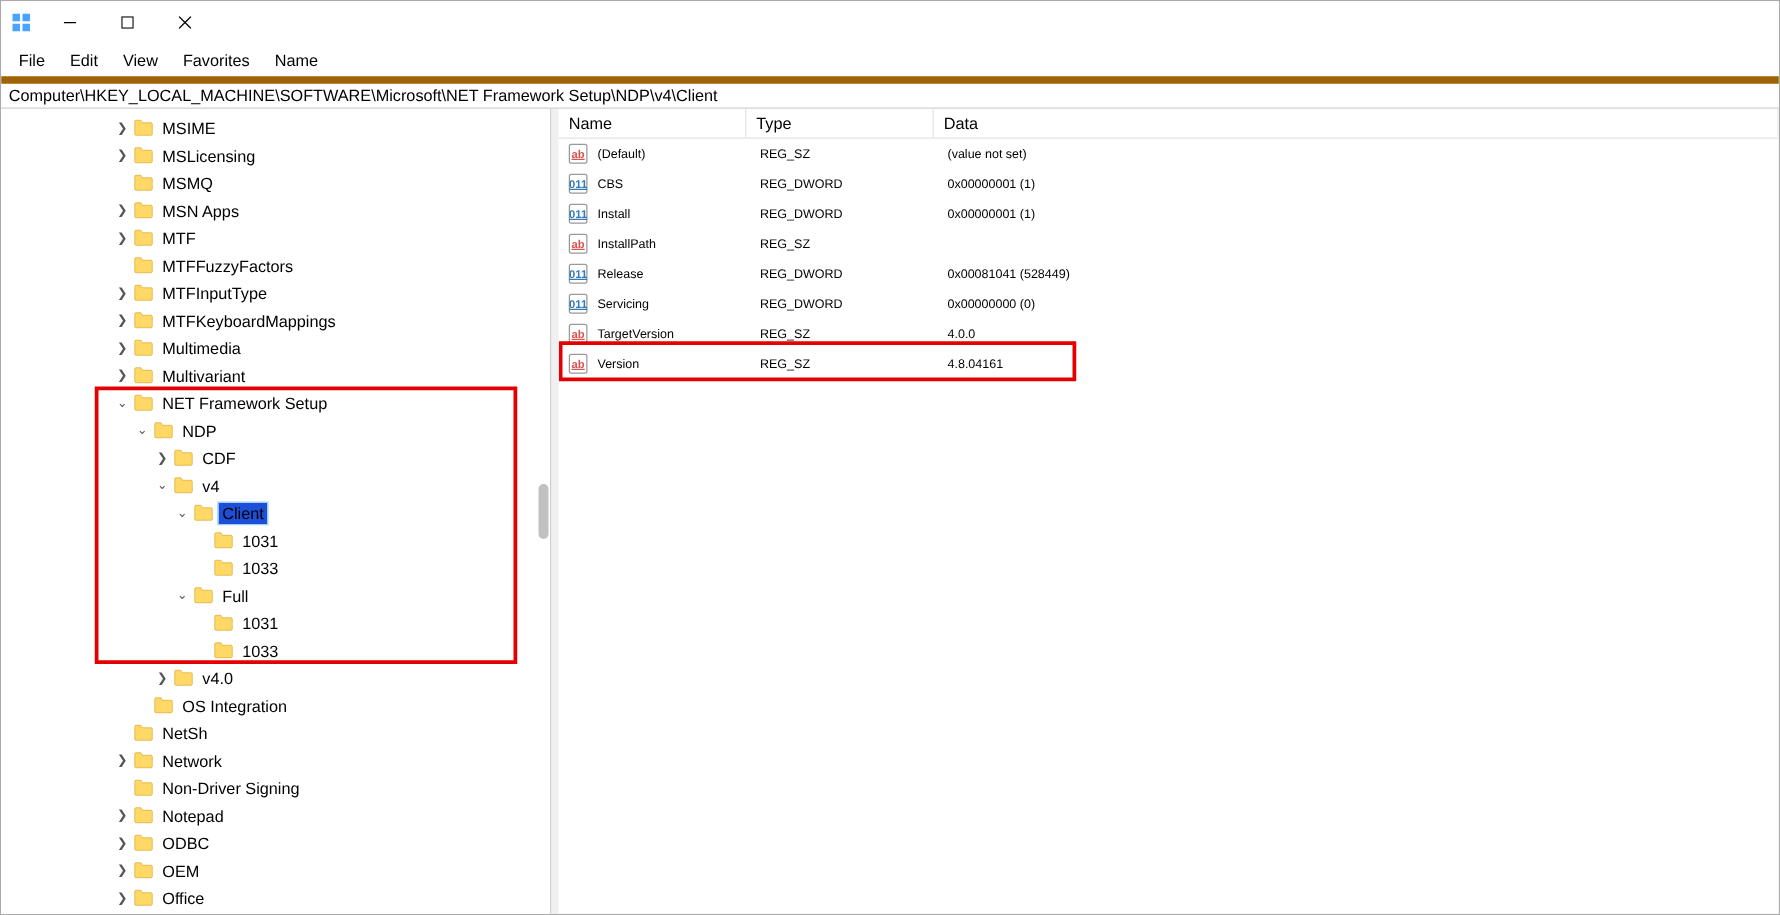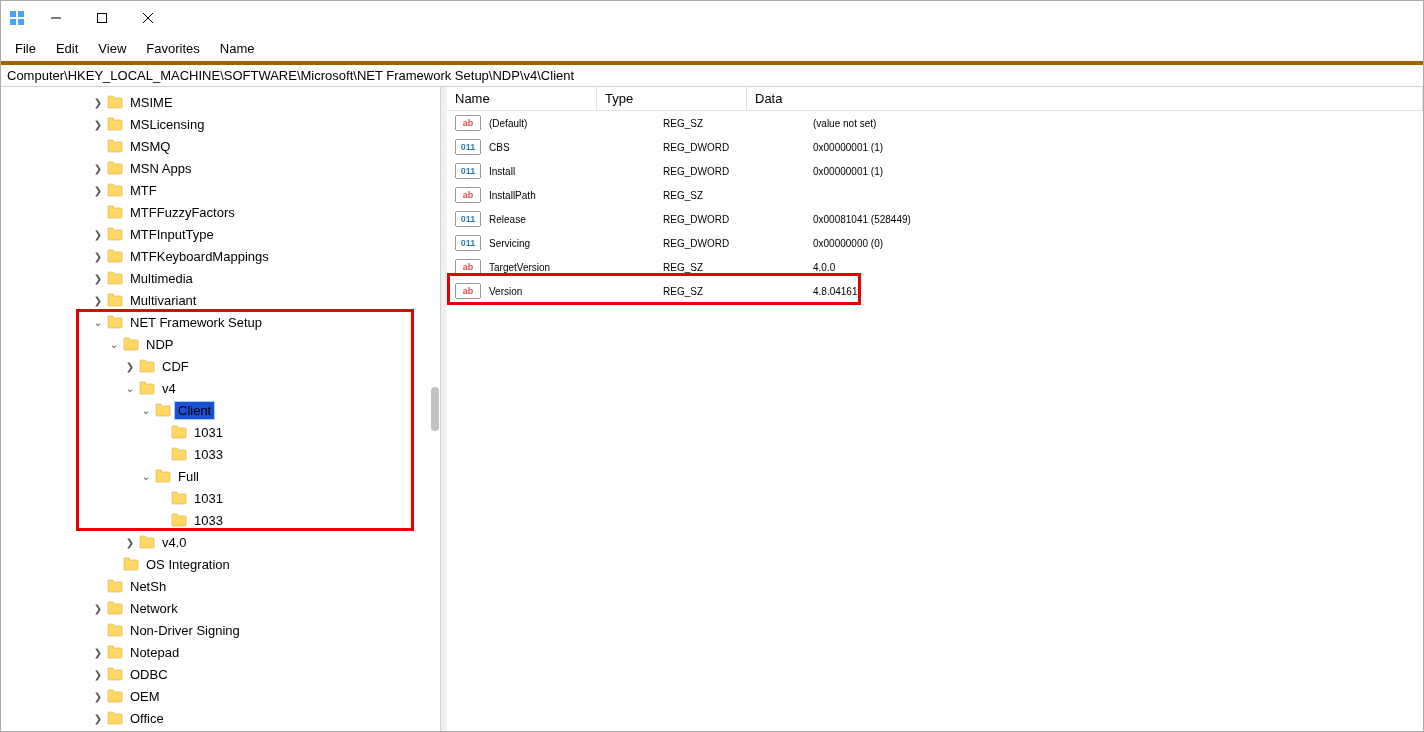--- a/index.html
+++ b/index.html
@@ -11,21 +11,21 @@
 .titlebar .app-icon { width: 16px; height: 16px; margin-right: 8px; display: flex; align-items: center; justify-content: center; }
 .titlebar .title { flex: 1; font-size: 13px; }
 .win-controls { display: flex; }
 .win-btn { width: 46px; height: 34px; display: flex; align-items: center; justify-content: center; font-size: 12px; cursor: pointer; }
 
 
 .menubar { height: 26px; display: flex; align-items: center; padding: 0 4px; background: #fff; }
 .menubar .mitem { padding: 4px 10px; cursor: pointer; font-size: 13px; }
 
 
-.addressbar { height: 26px; border-top: 4px solid #a16207; border-bottom: 1px solid #d0d0d0; display: flex; align-items: center; padding: 0 6px; font-size: 13px; background: #fff; }
+.addressbar { height: 26px; border-top: 6px solid #a16207; border-bottom: 1px solid #d0d0d0; display: flex; align-items: center; padding: 0 6px; font-size: 13px; background: #fff; }
 
 
 .split { flex: 1; display: flex; overflow: hidden; }
 .tree-pane { width: 440px; border-right: 1px solid #d0d0d0; overflow-y: auto; position: relative; background: #fff; }
 .splitter { width: 6px; background: #f0f0f0; cursor: ew-resize; }
 .list-pane { flex: 1; background: #fff; overflow: auto; }
 
 
 .tree { padding: 4px 0; }
 .tree-row { height: 22px; display: flex; align-items: center; white-space: nowrap; cursor: pointer; }
@@ -39,26 +39,26 @@
 .red-box { position: absolute; border: 3px solid #e40000; pointer-events: none; }
 
 
 .list-header { display: flex; height: 24px; border-bottom: 1px solid #e3e3e3; }
 .list-header .col { padding: 4px 8px; font-size: 13px; border-right: 1px solid #e3e3e3; }
 .col.name { width: 150px; }
 .col.type { width: 150px; }
 .col.data { flex: 1; }
 .list-body { position: relative; }
 .list-row { display: flex; height: 24px; align-items: center; cursor: pointer; }
-.val-icon { width: 26px; height: 16px; margin: 0 4px 0 8px; display: inline-flex; align-items: center; justify-content: center; font-size: 9px; font-weight: bold; border: 1px solid #999; border-radius: 2px; }
+.val-icon { width: 15px; height: 16px; margin: 0 4px 0 8px; display: inline-flex; align-items: center; justify-content: center; font-size: 9px; font-weight: bold; border: 1px solid #999; border-radius: 2px; text-decoration: underline; }
 .val-icon.sz { background: #fff; color: #d9534f; }
 .val-icon.dw { background: #fff; color: #337ab7; }
 .cell { padding: 0 4px; font-size: 10px; overflow: hidden; text-overflow: ellipsis; white-space: nowrap; }
 .cell.name { width: 130px; }
-.cell.type { width: 150px; margin-left: 44px; }
+.cell.type { width: 150px; }
 .cell.data { flex: 1; }
 
 
 .scroll-thumb { position: absolute; right: 1px; width: 8px; background: #c1c1c1; border-radius: 4px; }
 
 svg.folder-svg { width: 16px; height: 14px; }
 </style>
 </head>
 <body>
 

